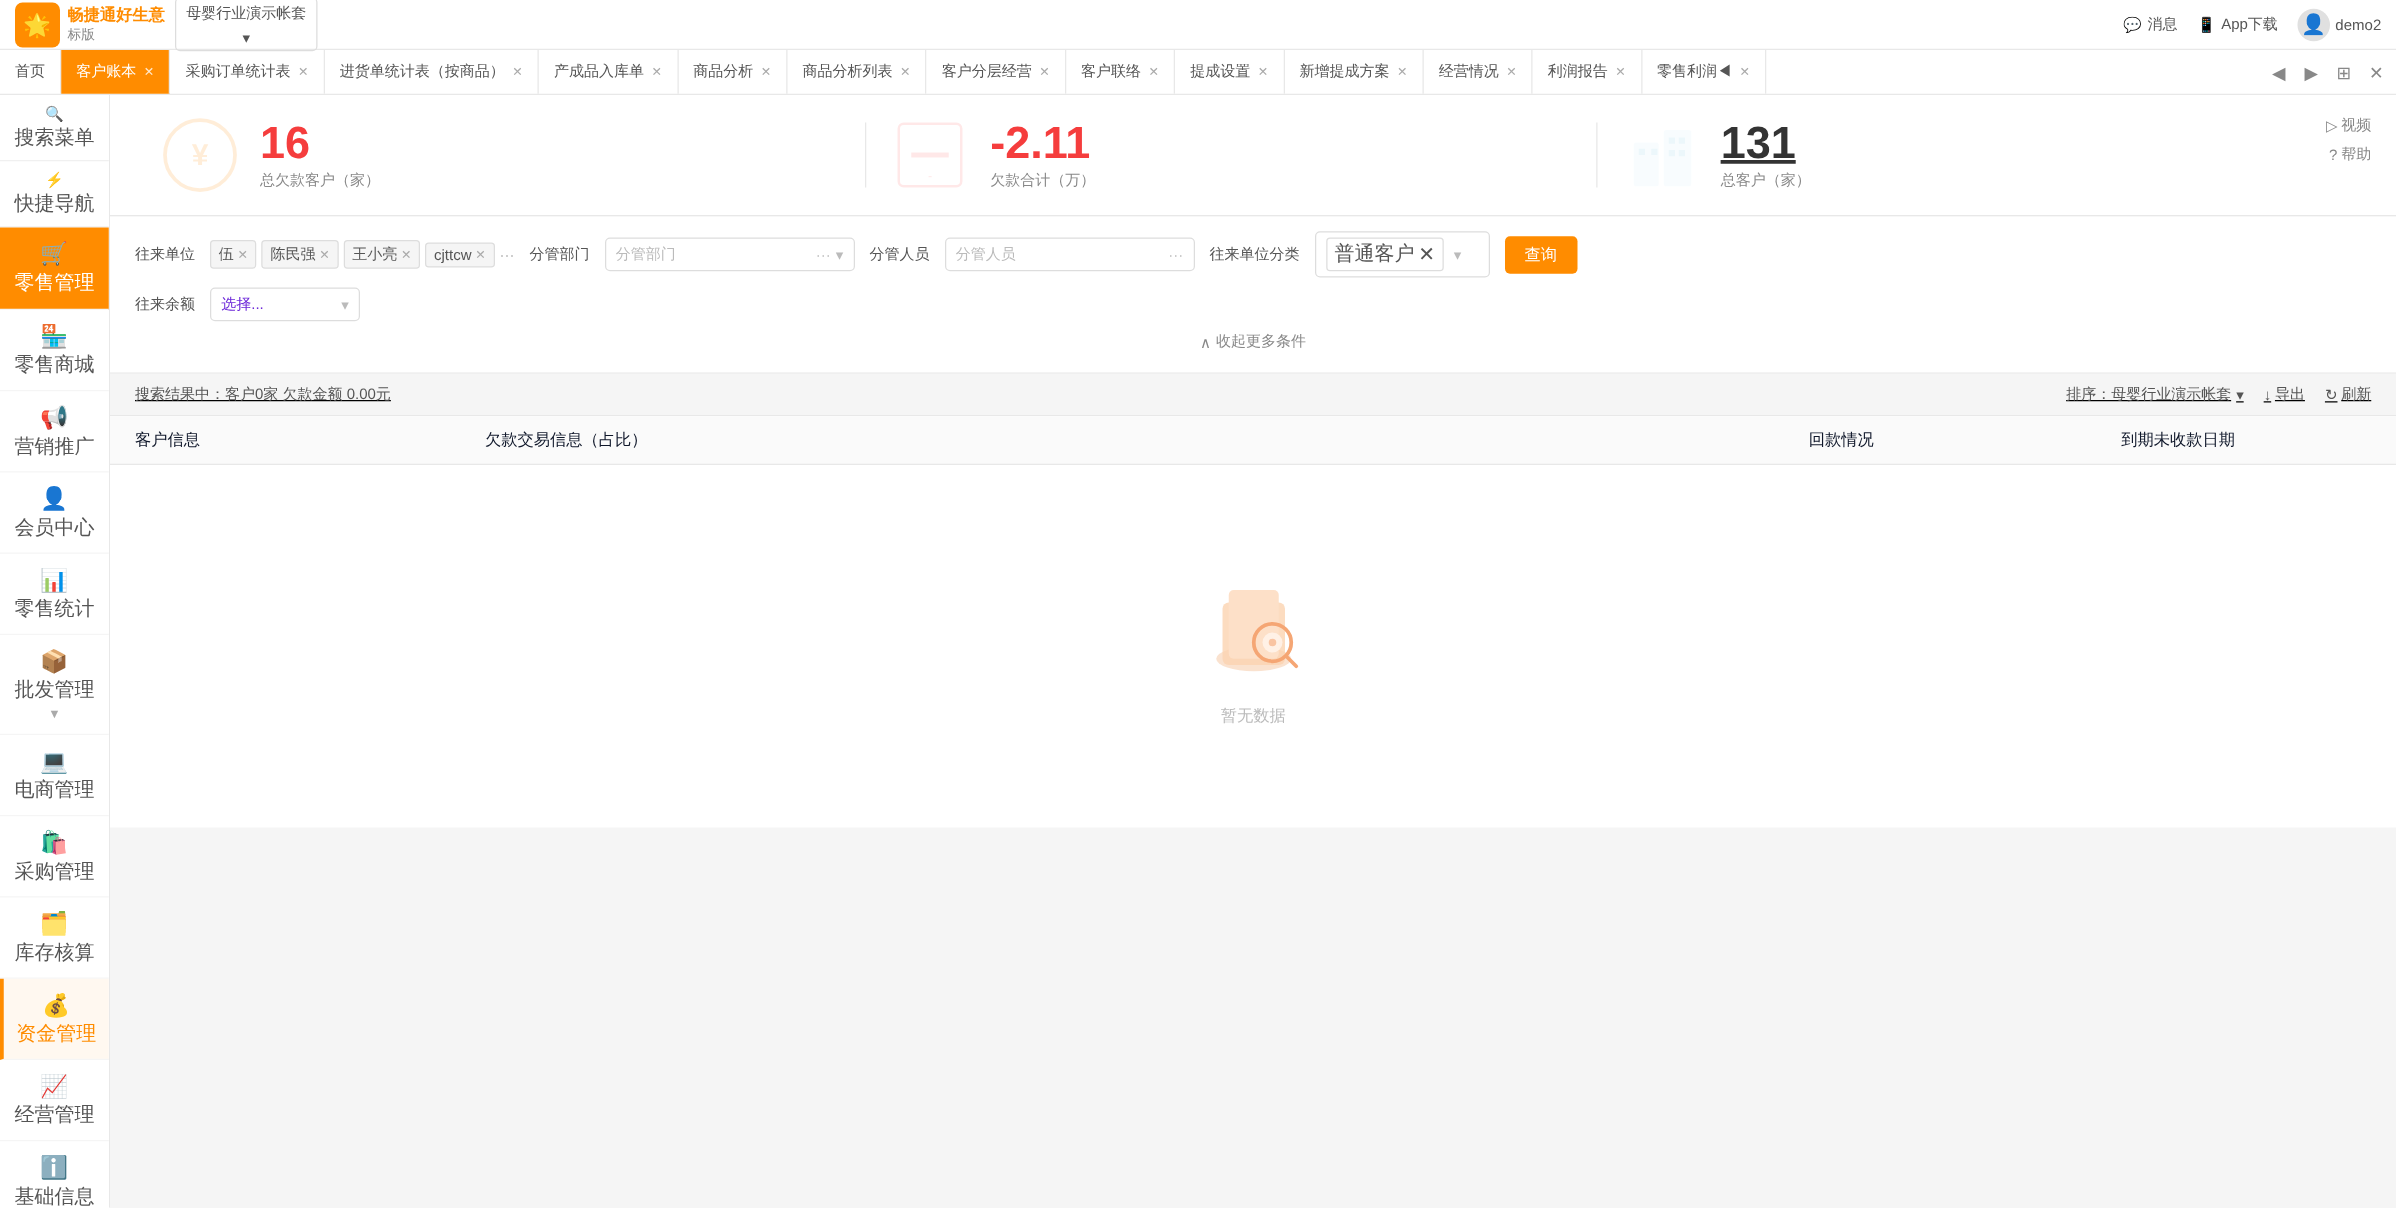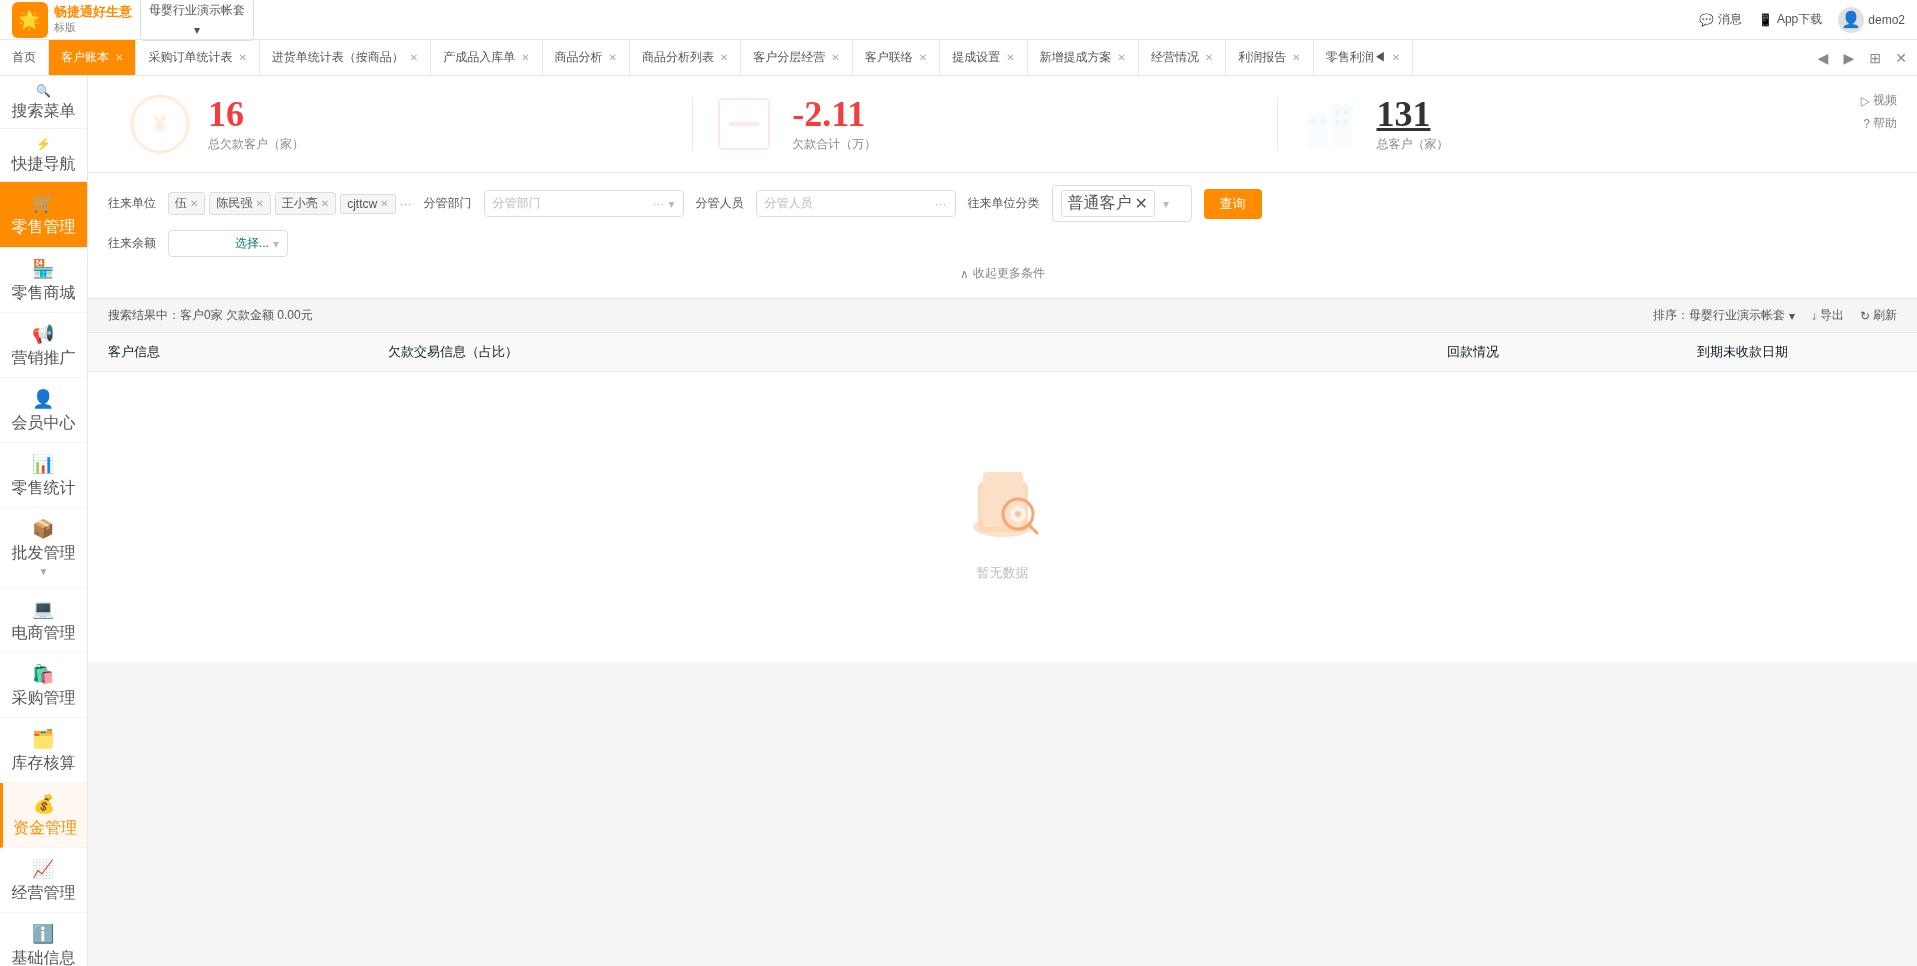--- a/index.html
+++ b/index.html
@@ -58,21 +58,21 @@
     .stats-bar {
       display: flex; align-items: stretch; background: #fff;
       border-bottom: 1px solid #e8e8e8; padding: 16px 20px; gap: 0;
       position: relative;
     }
     .stat-item { flex: 1; display: flex; align-items: center; gap: 16px; padding: 0 20px; position: relative; }
     .stat-item + .stat-item::before { content: ''; position: absolute; left: 0; top: 10%; height: 80%; border-left: 1px solid #e8e8e8; }
     .stat-icon { width: 64px; height: 64px; opacity: 0.15; display: flex; align-items: center; justify-content: center; }
     .stat-icon svg { width: 60px; height: 60px; }
     .stat-info { display: flex; flex-direction: column; }
-    .stat-value { font-size: 36px; font-weight: bold; line-height: 1; font-family: Liberation Serif, serif; }
+    .stat-value { font-size: 36px; font-weight: bold; line-height: 1; }
     .stat-value.red { color: #f53d3d; }
     .stat-value.dark { color: #333; text-decoration: underline; }
     .stat-label { font-size: 12px; color: #888; margin-top: 4px; }
     .stats-right-actions { display: flex; flex-direction: column; align-items: flex-end; justify-content: flex-start; gap: 6px; flex-shrink: 0; }
     .stats-action-btn { font-size: 12px; color: #888; cursor: pointer; display: flex; align-items: center; gap: 3px; }
 
     
     .filter-area { background: #fff; padding: 12px 20px; border-bottom: 1px solid #e8e8e8; }
     .filter-row { display: flex; align-items: center; gap: 12px; margin-bottom: 8px; flex-wrap: wrap; }
     .filter-label { color: #555; font-size: 12px; white-space: nowrap; }
@@ -82,21 +82,21 @@
     .filter-more { color: #aaa; cursor: pointer; font-size: 12px; }
     .filter-select { display: flex; align-items: center; gap: 4px; border: 1px solid #ddd; border-radius: 4px; padding: 4px 8px; min-width: 140px; cursor: pointer; font-size: 12px; color: #bbb; }
     .filter-select-wide { min-width: 200px; }
     .filter-tag-selected { display: flex; align-items: center; gap: 3px; background: #fff; border: 1px solid #ddd; border-radius: 3px; padding: 2px 6px; font-size: 16px; color: #555; }
     .query-btn { background: #ff8c00; color: #fff; border: none; border-radius: 4px; padding: 6px 16px; cursor: pointer; font-size: 13px; }
     .collapse-btn { display: flex; align-items: center; gap: 4px; cursor: pointer; color: #888; font-size: 12px; margin: 4px auto; width: fit-content; }
 
     
     .result-bar {
       display: flex; align-items: center; justify-content: space-between;
-      padding: 8px 20px; background: #f5f5f5; border-bottom: 1px solid #e8e8e8;
+      padding: 8px 20px; background: #f5f5f5; border-bottom: 1px solid #e8e8e8; text-decoration: underline;
     }
     .result-info { font-size: 12px; color: #555; }
     .result-actions { display: flex; align-items: center; gap: 16px; font-size: 12px; color: #555; }
     .sort-select { display: flex; align-items: center; gap: 4px; cursor: pointer; }
     .action-link { display: flex; align-items: center; gap: 3px; cursor: pointer; color: #555; }
 
     
     .data-table { background: #fff; }
     .table-header { display: flex; padding: 10px 20px; background: #fafafa; border-bottom: 1px solid #e8e8e8; font-size: 13px; color: #0f172a; }
     .table-col-1 { width: 280px; flex-shrink: 0; }
@@ -391,21 +391,21 @@
           </div>
           <span style="margin-left:4px;">▾</span>
         </div>
 
         <button class="query-btn">查询</button>
       </div>
 
       <div class="filter-row">
         <span class="filter-label">往来余额</span>
         <div class="filter-select" style="min-width:120px;">
-          <span style="color:#0f766e;flex:1;text-align:right;">选择...</span>
+          <span style="color:#6d28d9;flex:1;">选择...</span>
           <span>▾</span>
         </div>
       </div>
 
       <div class="collapse-btn">
         <span>∧</span>
         <span>收起更多条件</span>
       </div>
     </div>
 

